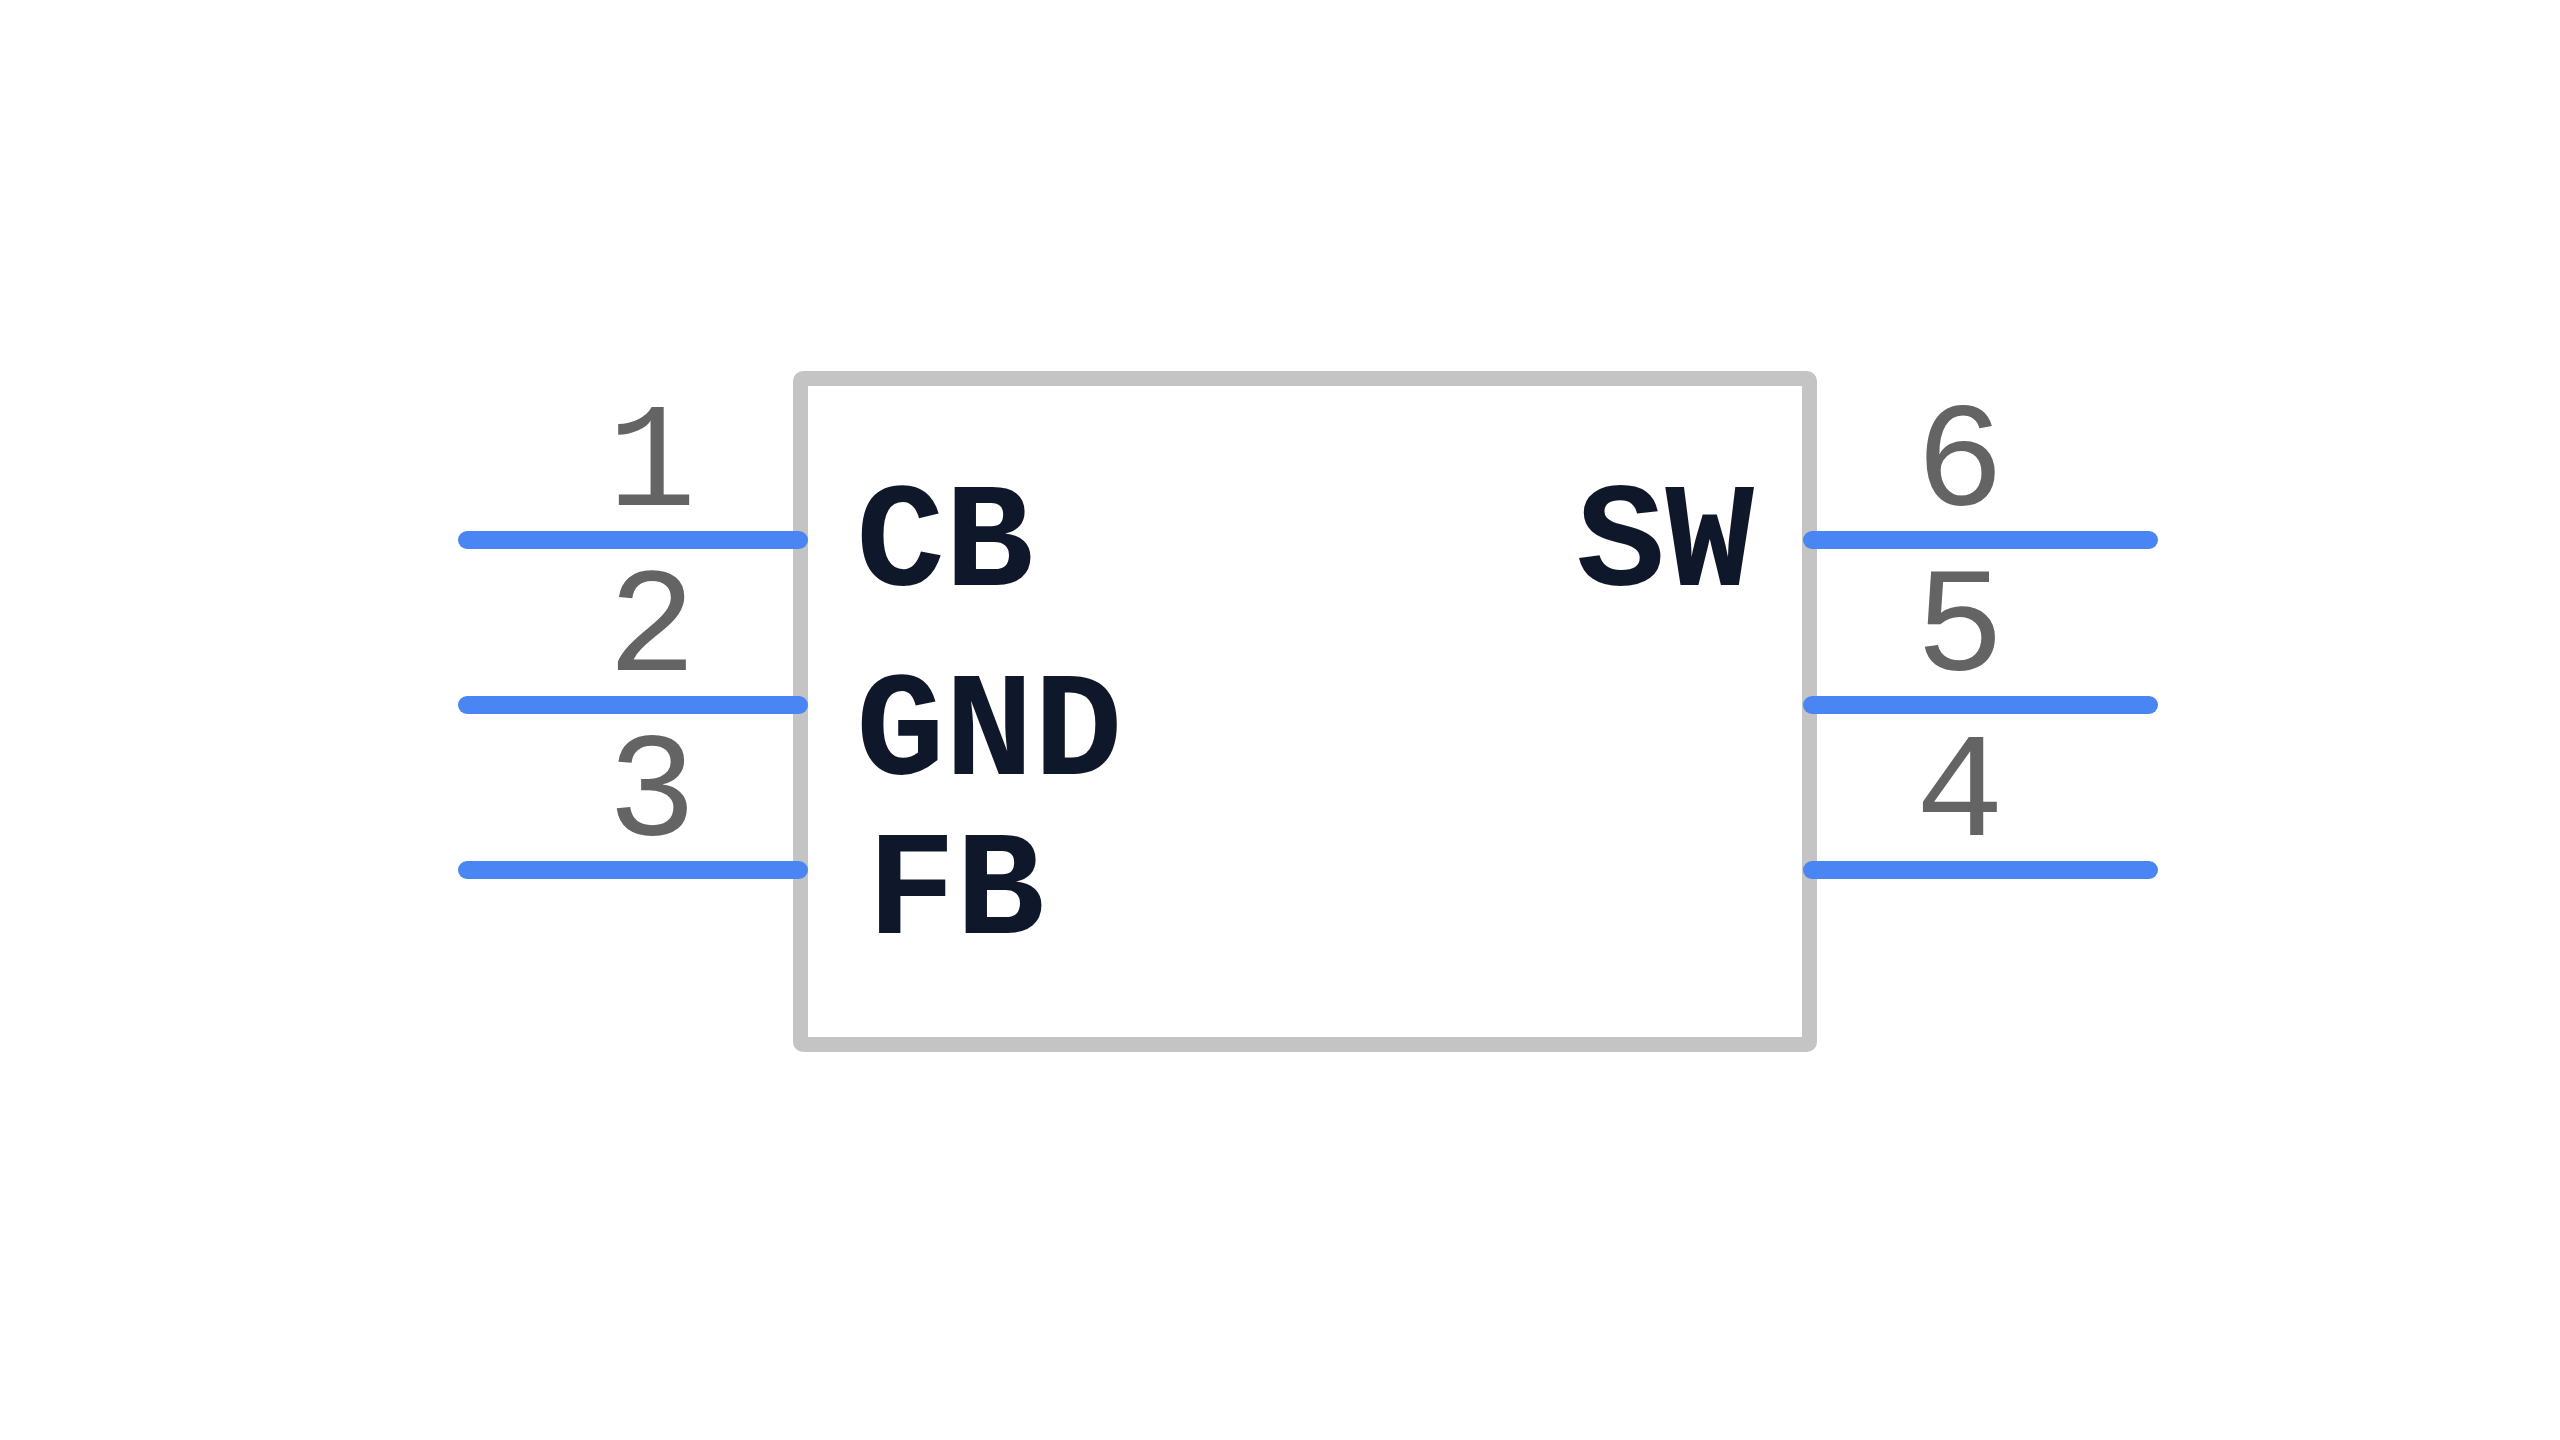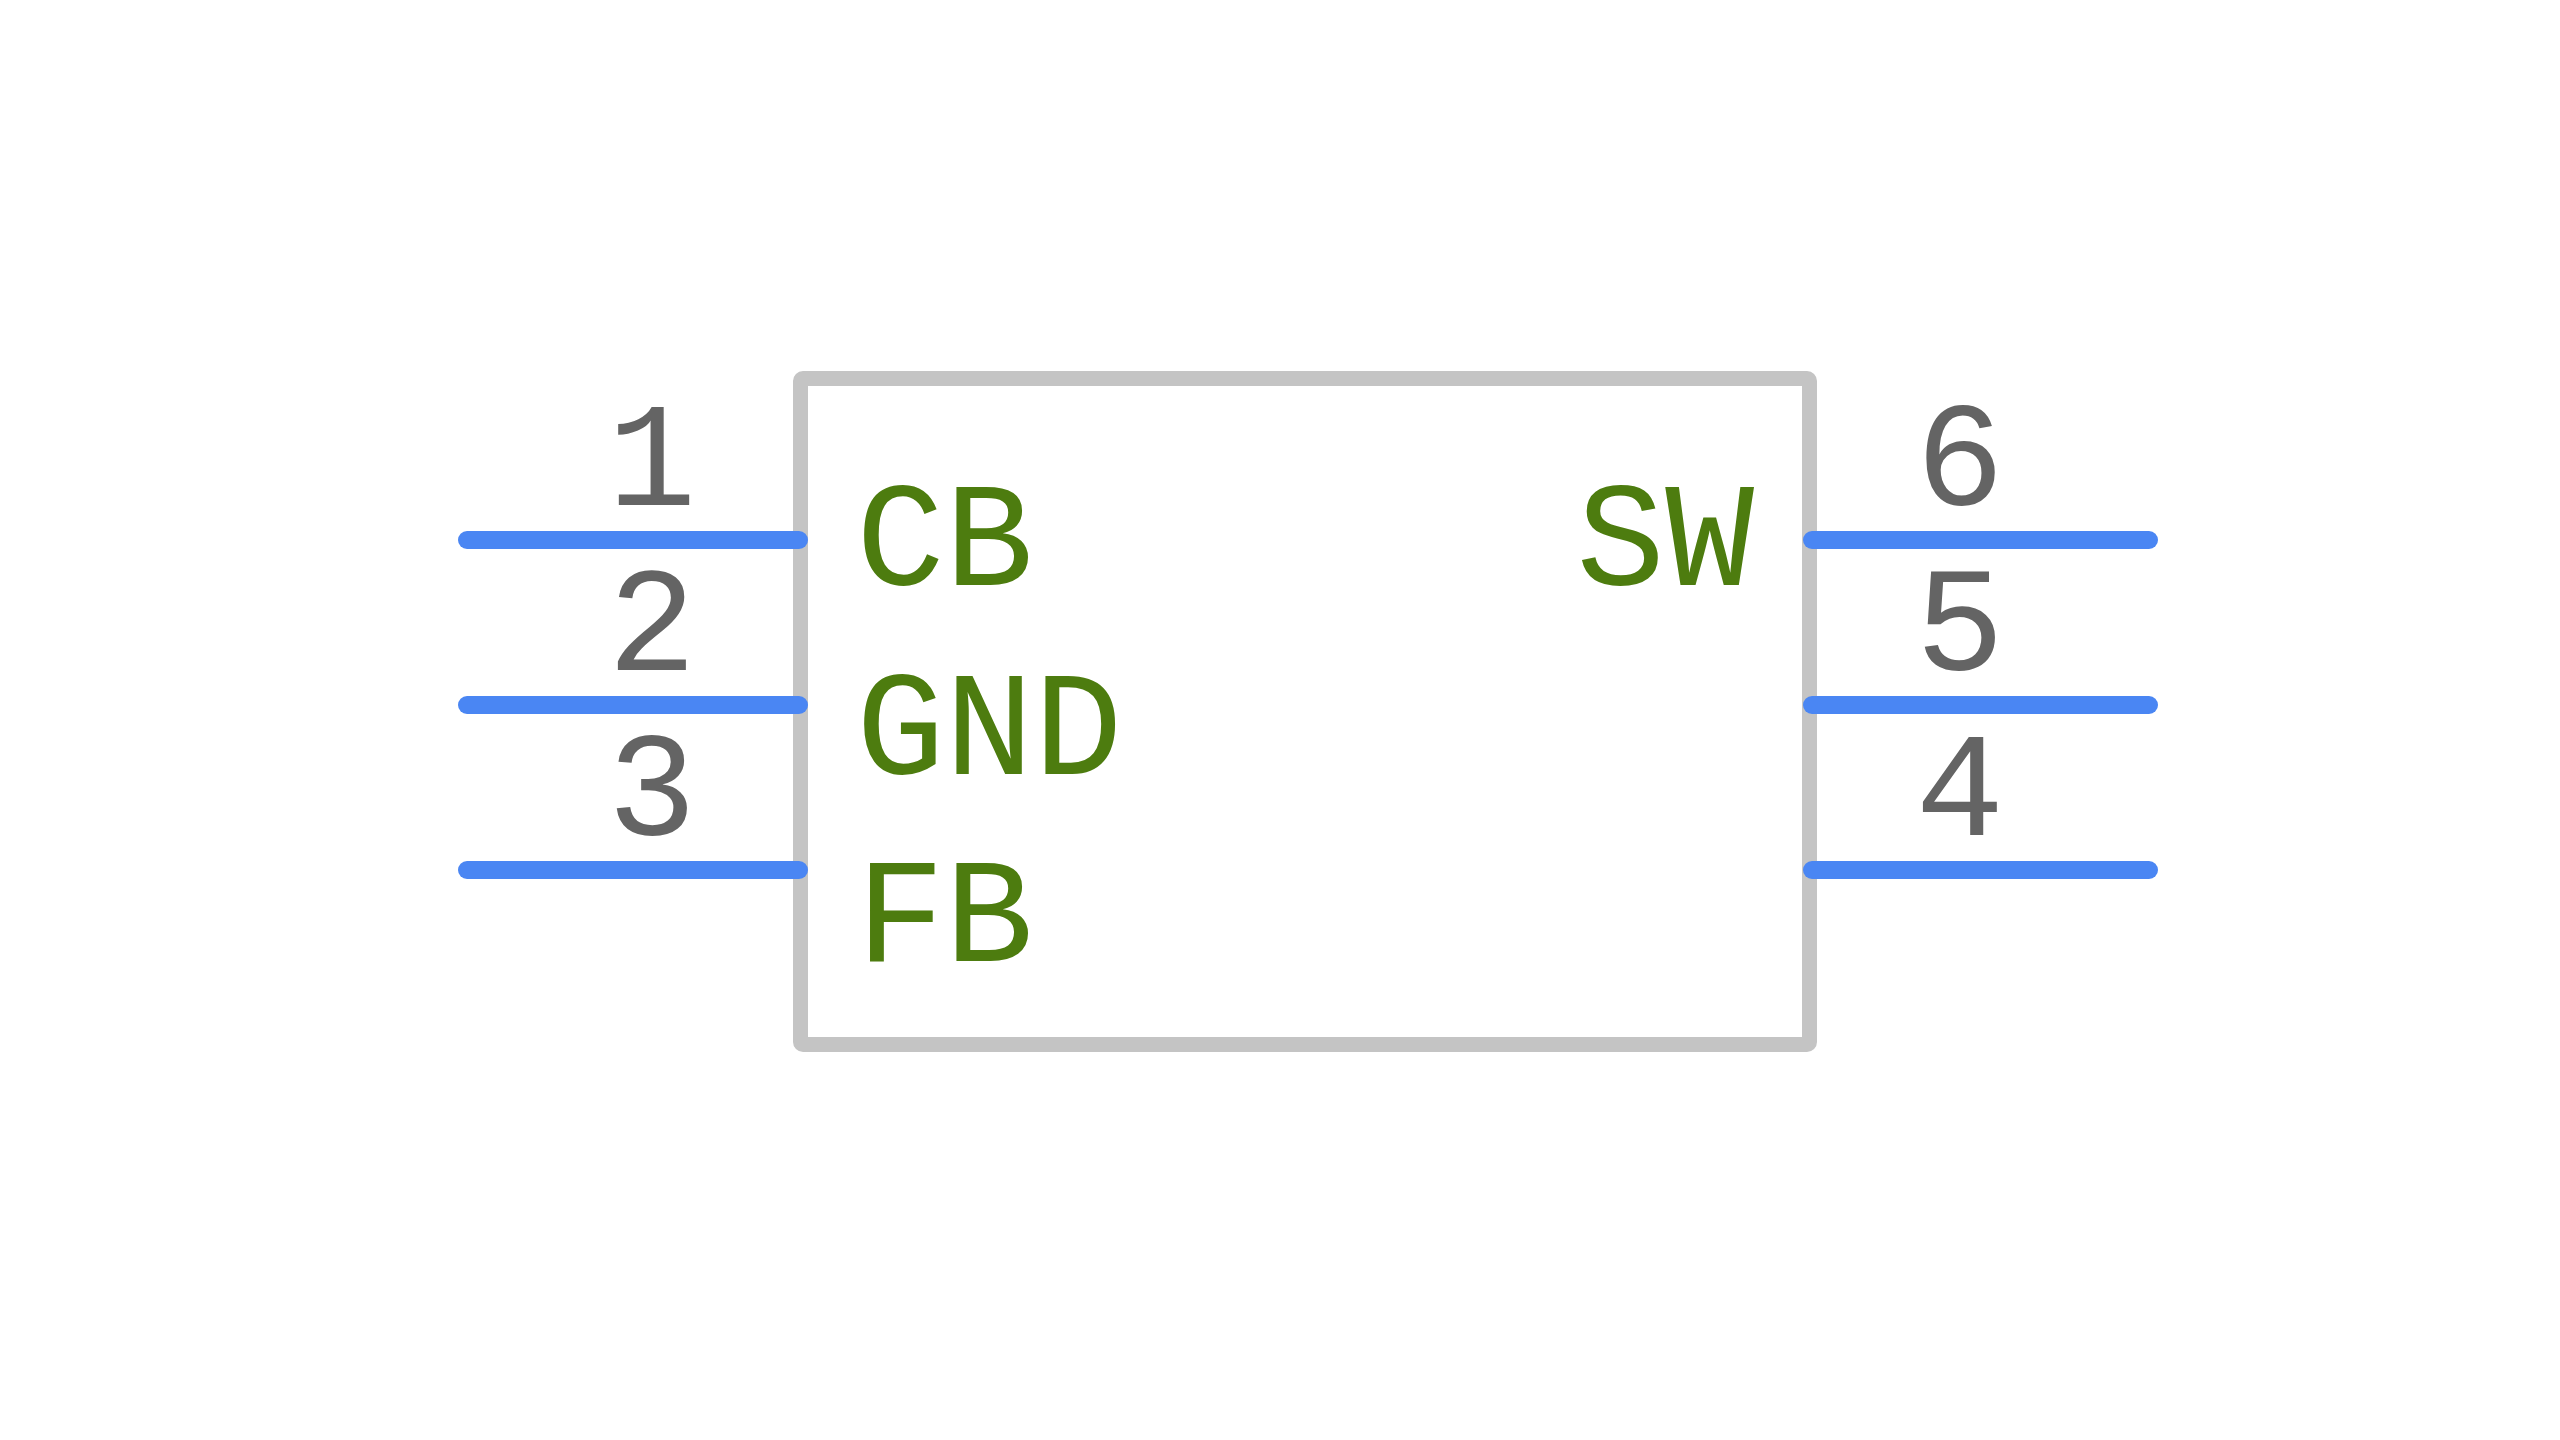--- a/index.html
+++ b/index.html
@@ -59,29 +59,30 @@
   .pn-right { left: 1810px; }
   .pn-y1 { bottom: 900px; }   
   .pn-y2 { bottom: 735px; }   
   .pn-y3 { bottom: 570px; }   
 
   
   .pin-label {
     position: absolute;
     font-size: 148px;
     line-height: 1;
-    color: #4d7c0f;
+    color: #0f172a;
     white-space: nowrap;
     transform: translateY(-46%);
+    font-weight: bold;
   }
   .lbl-left  { left: 856px; }
   .lbl-right { right: 806px; text-align: left; }
   .lbl-y1 { top: 540px; }
   .lbl-y2 { top: 729px; }
-  .lbl-y3 { top: 916px; }
+  .lbl-y3 { top: 888px; margin-left: 11px; }
 </style>
 </head>
 <body>
 
 <div class="canvas">
 
   <div class="body-box"></div>
 
   <div class="pin-line pl-left pl-y1"></div>
   <div class="pin-line pl-left pl-y2"></div>

